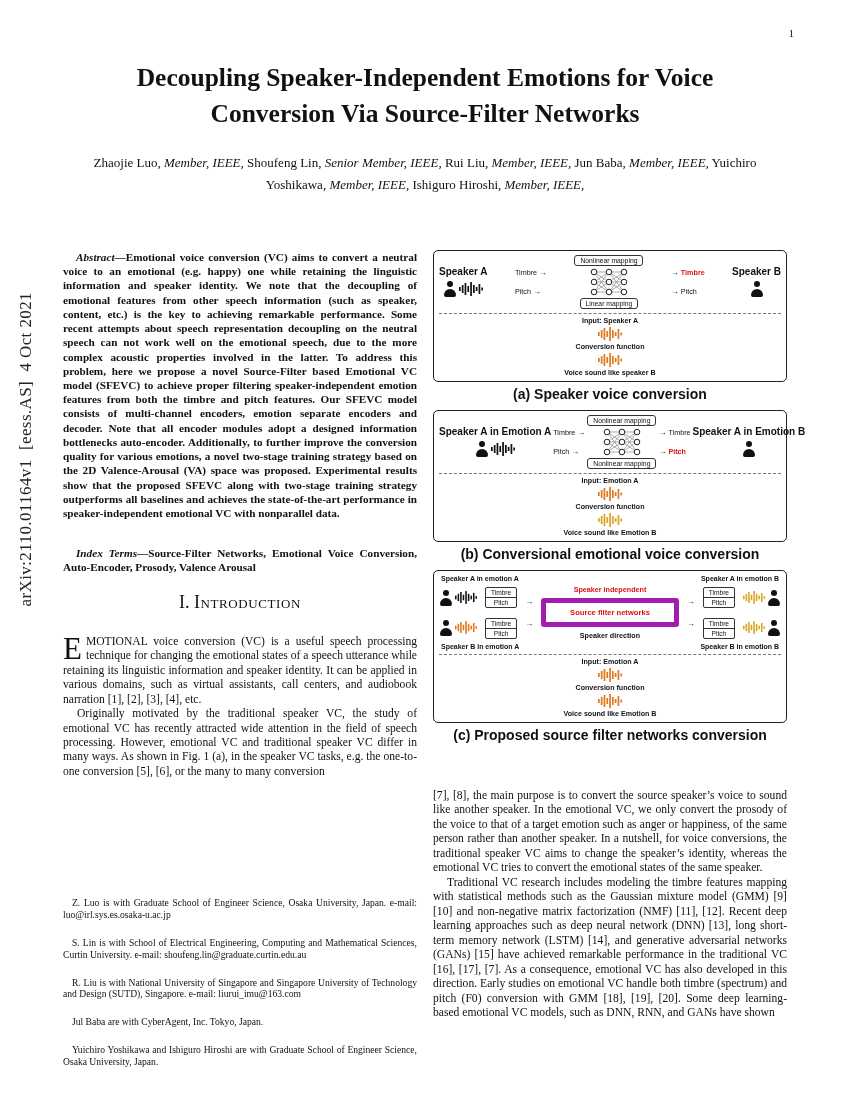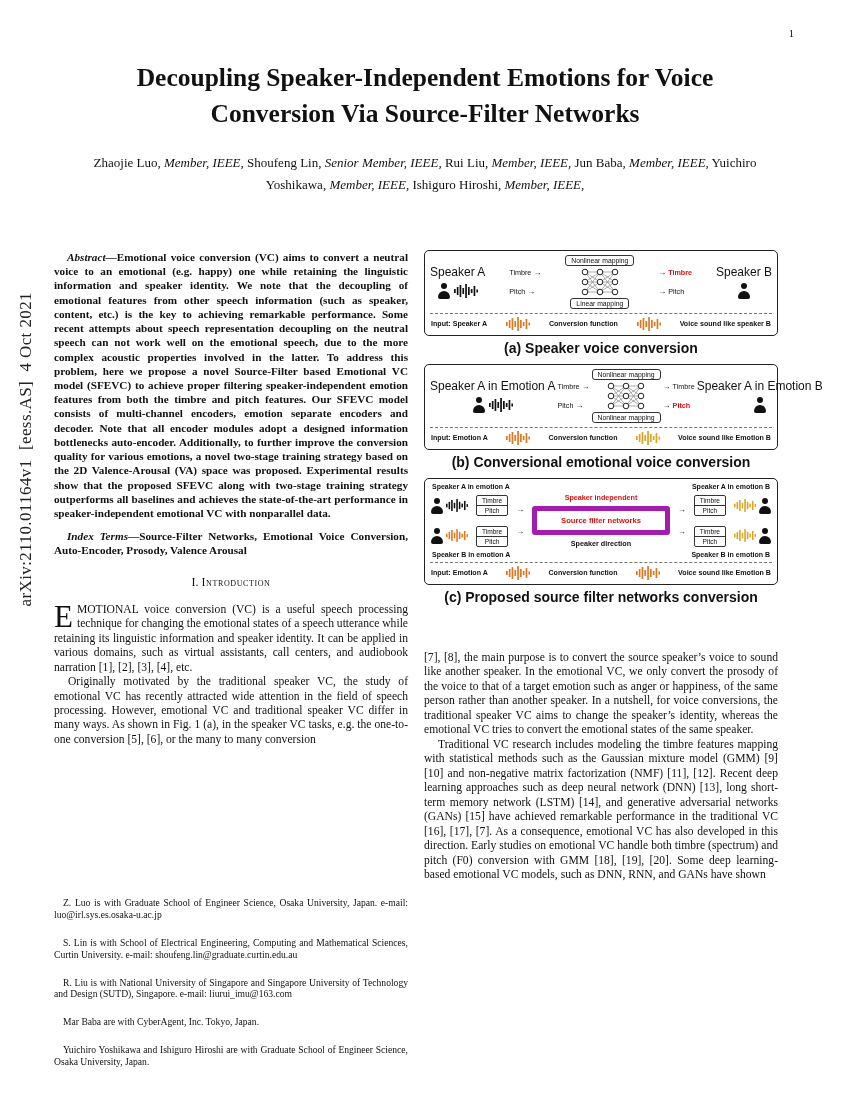--- a/index.html
+++ b/index.html
@@ -16,63 +16,63 @@
   }
   .title-block { padding-top:60px; text-align:center; }
   .title { font-size:25.5px; line-height:1.42; font-weight:700; }
   .authors {
     margin:20px auto 0; max-width:680px; font-size:13px; line-height:1.65;
     text-align:center;
   }
   .authors .aff { font-style:italic;margin-top:15px; }
 
   .columns {
-    position:absolute; top:250px; left:54px; width:724px; height:818px;
+    position:absolute; top:250px; left:63px; width:724px; height:818px;
     display:flex; gap:16px;
   }
   .col { width:354px; display:flex; flex-direction:column; }
 
   .abstract, .indexterms {
     font-weight:bold; font-size:11.2px; line-height:1.27;
     text-align:justify; text-indent:13px;
   }
-  .indexterms { margin-top:9px; }
+  .indexterms { margin-top:26px; }
   .ital { font-style:italic; }
 
-  .sec-head { margin-top:17px; margin-bottom:13px; text-align:center; font-size:12px; }
+  .sec-head { margin-top:17px; margin-bottom:22px; text-align:center; font-size:18px; }
   .sc { font-variant:small-caps; letter-spacing:0.6px; }
 
   p.body { font-size:11.6px; line-height:1.25; text-align:justify; text-indent:14px; }
   p.body.noindent { text-indent:0; }
   .dropcap {
     float:left; font-size:31px; line-height:25px; padding:1px 4px 0 0; font-weight:400;
   }
 
   .footnotes { margin-top:auto; padding-top:6px; }
   .footnotes p {
     font-size:9.6px; line-height:1.24; text-align:justify; text-indent:9px;margin-top:16px;
   }
 
   
   .figure { font-family:"Liberation Sans", sans-serif; }
   .panel {
     border:1px solid #222; border-radius:5px; padding:4px 5px 3px; background:#fff;
   }
   .pmain { display:flex; align-items:center; justify-content:space-between; gap:2px; }
-  .plabel { font-size:12px; font-weight:normal; white-space:nowrap; margin-bottom:3px; text-align:right; }
+  .plabel { font-size:10px; font-weight:bold; white-space:nowrap; margin-bottom:3px; text-align:right; }
   .endcol { display:flex; flex-direction:column; align-items:center; }
   .iconrow { display:flex; align-items:center; gap:3px; height:18px; }
   .featcol { display:flex; flex-direction:column; gap:10px; }
   .feat { font-size:7.2px; display:flex; align-items:center; gap:2px; white-space:nowrap; }
   .mapcol { display:flex; flex-direction:column; align-items:center; gap:2px; }
   .mapbox { border:1px solid #333; border-radius:3px; font-size:6.8px; padding:1px 5px; white-space:nowrap; background:#fff; }
   .arr { font-size:8px; line-height:1; }
   .pbottom {
     border-top:1px dashed #777; margin-top:4px; padding:3px 1px 1px;
-    display:flex; align-items:center; justify-content:space-between; gap:2px; font-size:7.1px;
+    display:flex; align-items:center; justify-content:space-between; gap:2px; font-size:7.1px;flex-direction:column;
   }
   .pbottom .bl { white-space:nowrap; font-weight:bold; }
   .red { color:var(--accent-red,#dd1111); font-weight:bold; }
   .subcap {
     text-align:center; font-family:"Liberation Sans",sans-serif; font-weight:bold;
     font-size:14px; margin:4px 0 8px;
   }
   .figcaption { margin-top:4px; font-size:10.9px; line-height:1.27; text-align:justify; font-family:"Liberation Serif",serif; }
   .rp1 { margin-top:38px; }
 
@@ -161,21 +161,21 @@
 
       <div class="sec-head"><span>I.</span> <span class="sc">Introduction</span></div>
 
       <p class="body noindent"><span class="dropcap">E</span><span>MOTIONAL voice conversion (VC) is a useful speech processing technique for changing the emotional states of a speech utterance while retaining its linguistic information and speaker identity. It can be applied in various domains, such as virtual assistants, call centers, and audiobook narration [1], [2], [3], [4], etc.</span></p>
       <p class="body">Originally motivated by the traditional speaker VC, the study of emotional VC has recently attracted wide attention in the field of speech processing. However, emotional VC and traditional speaker VC differ in many ways. As shown in Fig. 1 (a), in the speaker VC tasks, e.g. the one-to-one conversion [5], [6], or the many to many conversion</p>
 
       <div class="footnotes">
         <p>Z. Luo is with Graduate School of Engineer Science, Osaka University, Japan. e-mail: luo@irl.sys.es.osaka-u.ac.jp</p>
         <p>S. Lin is with School of Electrical Engineering, Computing and Mathematical Sciences, Curtin University. e-mail: shoufeng.lin@graduate.curtin.edu.au</p>
         <p>R. Liu is with National University of Singapore and Singapore University of Technology and Design (SUTD), Singapore. e-mail: liurui_imu@163.com</p>
-        <p>Mar Baba are with CyberAgent, Inc. Tokyo, Japan.</p>
+        <p>Jul Baba are with CyberAgent, Inc. Tokyo, Japan.</p>
         <p>Yuichiro Yoshikawa and Ishiguro Hiroshi are with Graduate School of Engineer Science, Osaka University, Japan.</p>
       </div>
     </div>
 
     <div class="col">
 
       <div class="figure">
 
         <div class="panel">
           <div class="pmain">

